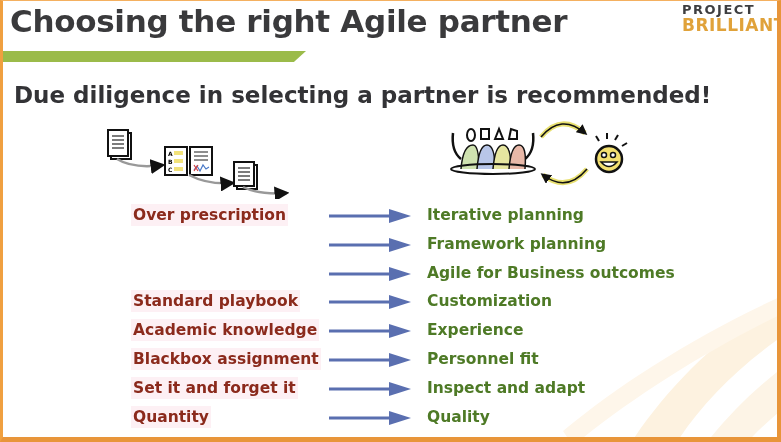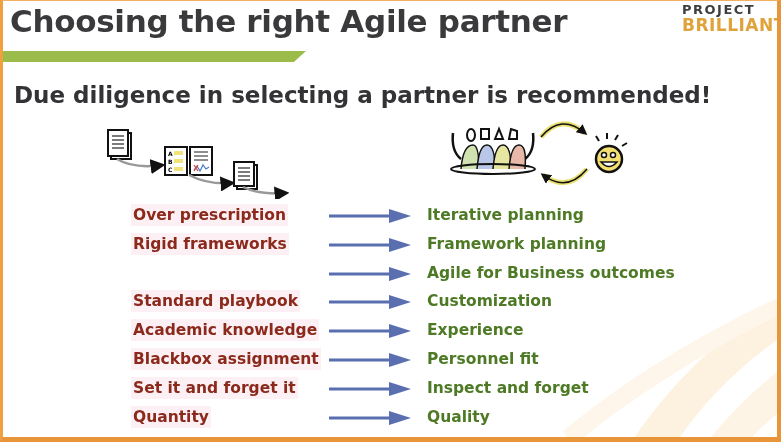--- a/index.html
+++ b/index.html
@@ -168,21 +168,20 @@
   <div class="rows">
     <div class="row" style="top:203px">
       <span class="left-item">Over prescription</span>
       <svg class="arrow" viewBox="0 0 82 14">
           <line x1="0" y1="7" x2="62" y2="7" stroke="#5a6fb0" stroke-width="3"></line>
           <path d="M60 0 L82 7 L60 14 Z" fill="#5a6fb0"></path>
         </svg>
       <span class="right-item">Iterative planning</span>
     </div>
     <div class="row" style="top:232px">
-      <span class="left-item">Rigid frameworks</span>
       <svg class="arrow" viewBox="0 0 82 14">
           <line x1="0" y1="7" x2="62" y2="7" stroke="#5a6fb0" stroke-width="3"></line>
           <path d="M60 0 L82 7 L60 14 Z" fill="#5a6fb0"></path>
         </svg>
       <span class="right-item">Framework planning</span>
     </div>
     <div class="row" style="top:261px">
       <svg class="arrow" viewBox="0 0 82 14">
           <line x1="0" y1="7" x2="62" y2="7" stroke="#5a6fb0" stroke-width="3"></line>
           <path d="M60 0 L82 7 L60 14 Z" fill="#5a6fb0"></path>
@@ -212,21 +211,21 @@
           <path d="M60 0 L82 7 L60 14 Z" fill="#5a6fb0"></path>
         </svg>
       <span class="right-item">Personnel fit</span>
     </div>
     <div class="row" style="top:376px">
       <span class="left-item">Set it and forget it</span>
       <svg class="arrow" viewBox="0 0 82 14">
           <line x1="0" y1="7" x2="62" y2="7" stroke="#5a6fb0" stroke-width="3"></line>
           <path d="M60 0 L82 7 L60 14 Z" fill="#5a6fb0"></path>
         </svg>
-      <span class="right-item">Inspect and forget</span>
+      <span class="right-item">Inspect and adapt</span>
     </div>
     <div class="row" style="top:405px">
       <span class="left-item">Quantity</span>
       <svg class="arrow" viewBox="0 0 82 14">
           <line x1="0" y1="7" x2="62" y2="7" stroke="#5a6fb0" stroke-width="3"></line>
           <path d="M60 0 L82 7 L60 14 Z" fill="#5a6fb0"></path>
         </svg>
       <span class="right-item">Quality</span>
     </div>
   </div>

